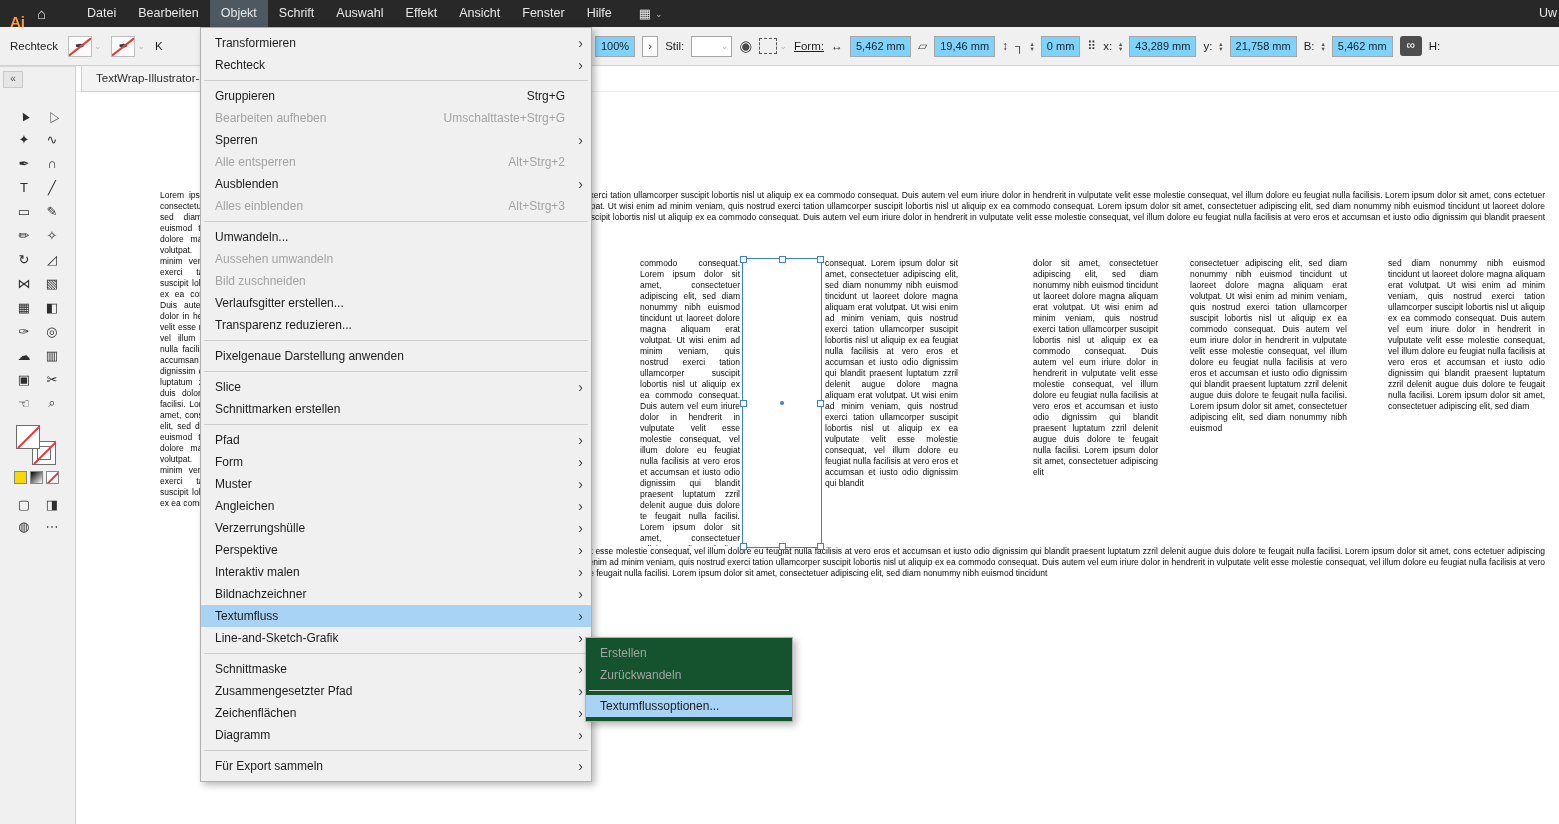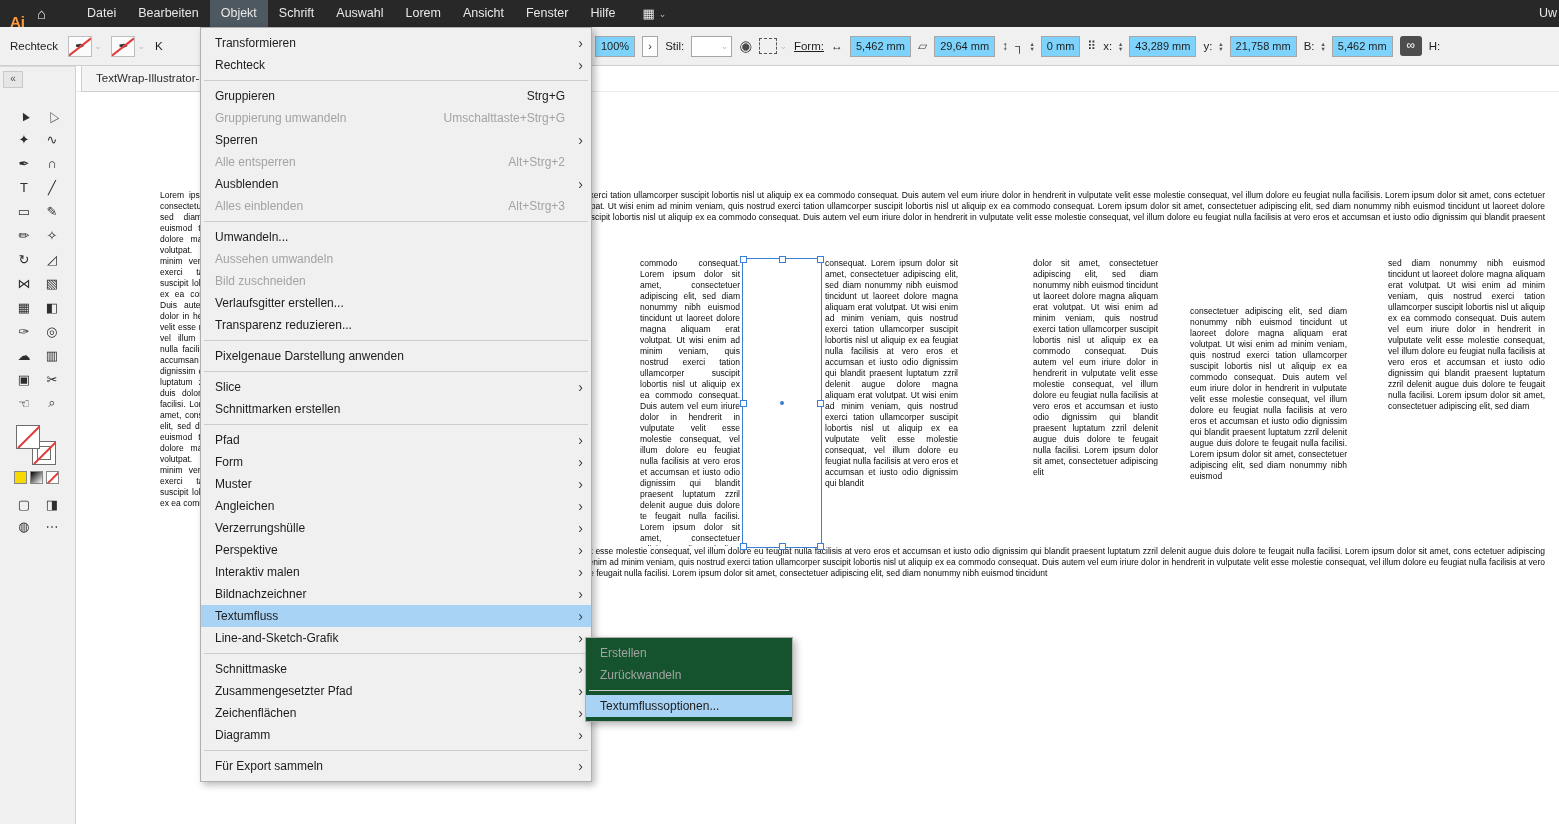--- a/index.html
+++ b/index.html
@@ -63,21 +63,21 @@
   .tab{position:absolute;left:6px;top:0;height:25px;line-height:25px;padding:0 14px;background:#f3f3f3;border:1px solid #cfcfcf;font-size:11.5px;color:#2b2b2b;white-space:nowrap;}
 
   
   .canvas{position:absolute;top:91px;left:75px;right:0;bottom:0;background:#fff;z-index:1;}
   .txt{position:absolute;font-size:8.5px;line-height:11px;text-align:justify;color:#0a0a0a;overflow:hidden;}
   .sliver{left:85px;top:99px;width:115px;height:440px;}
   .toppara{left:130px;top:99px;width:1340px;height:66px;}
   .colA{left:565px;top:167px;width:100px;height:288px;}
   .colB{left:750px;top:167px;width:133px;height:288px;}
   .colC{left:958px;top:167px;width:125px;height:288px;}
-  .colD{left:1115px;top:167px;width:157px;height:288px;margin-top:48px;}
+  .colD{left:1115px;top:167px;width:157px;height:288px;}
   .colE{left:1313px;top:167px;width:157px;height:288px;}
   .bottompara{left:130px;top:455px;width:1340px;height:80px;}
   .rect-sel{position:absolute;left:667px;top:167px;width:78px;height:288px;border:1px solid #3a7fd5;background:#fff;}
   .h{position:absolute;width:5px;height:5px;background:#fff;border:1px solid #3a7fd5;}
   .h.tl{left:-3px;top:-3px;} .h.tm{left:calc(50% - 3px);top:-3px;} .h.tr{right:-3px;top:-3px;}
   .h.ml{left:-3px;top:calc(50% - 3px);} .h.mr{right:-3px;top:calc(50% - 3px);}
   .h.bl{left:-3px;bottom:-3px;} .h.bm{left:calc(50% - 3px);bottom:-3px;} .h.br{right:-3px;bottom:-3px;}
   .cpt{position:absolute;left:calc(50% - 2px);top:calc(50% - 2px);width:4px;height:4px;border-radius:50%;background:#3a7fd5;}
 
   
@@ -117,21 +117,21 @@
 
         <div class="menu-item" data-name="menubar-item-schrift">
           <span>Schrift</span>
         </div>
 
         <div class="menu-item" data-name="menubar-item-auswahl">
           <span>Auswahl</span>
         </div>
 
         <div class="menu-item" data-name="menubar-item-effekt">
-          <span>Lorem</span>
+          <span>Effekt</span>
         </div>
 
         <div class="menu-item" data-name="menubar-item-ansicht">
           <span>Ansicht</span>
         </div>
 
         <div class="menu-item" data-name="menubar-item-fenster">
           <span>Fenster</span>
         </div>
 
@@ -172,21 +172,21 @@
         </span>
       <span class="globe" data-name="document-setup-icon">◉</span>
       <span class="combo" data-name="bounding-box-control">
         <span class="dashed-box" data-name="bounding-box-icon"></span>
         <span class="caret" data-name="chevron-down-icon">⌄</span>
       </span>
       <span class="cb-label underlined" data-name="form-label">Form:</span>
       <span class="icon-g" data-name="width-arrows-icon">↔</span>
       <span class="field" data-name="shape-width-field">5,462 mm</span>
       <span class="icon-g" data-name="shear-icon">▱</span>
-      <span class="field" data-name="shear-angle-field">29,64 mm</span>
+      <span class="field" data-name="shear-angle-field">19,46 mm</span>
       <span class="icon-g" data-name="vertical-arrows-icon">↕</span>
       <span class="icon-g" data-name="corner-radius-icon">┐</span>
       <span class="spin" data-name="corner-radius-stepper">
         <span data-name="stepper-up-icon">▴</span>
         <span data-name="stepper-down-icon">▾</span>
       </span>
       <span class="field" data-name="corner-radius-field">0 mm</span>
       <span class="icon-g" data-name="corners-grid-icon">⠿</span>
       <span class="cb-label" data-name="x-label">x:</span>
       <span class="spin" data-name="x-stepper">
@@ -396,21 +396,21 @@
         
       </div>
 
       <div class="mi" data-name="menu-item-gruppieren">
         <span class="lbl">Gruppieren</span>
         <span class="sc" data-name="menu-shortcut">Strg+G</span>
         <span class="arr" data-name="submenu-arrow-icon"></span>
       </div>
 
       <div class="mi disabled" data-name="menu-item-gruppierung-aufheben">
-        <span class="lbl">Gruppierung umwandeln</span>
+        <span class="lbl">Bearbeiten aufheben</span>
         <span class="sc" data-name="menu-shortcut">Umschalttaste+Strg+G</span>
         <span class="arr" data-name="submenu-arrow-icon"></span>
       </div>
 
       <div class="mi" data-name="menu-item-sperren">
         <span class="lbl">Sperren</span>
         <span class="sc" data-name="menu-shortcut"></span>
         <span class="arr" data-name="submenu-arrow-icon">›</span>
       </div>
 

